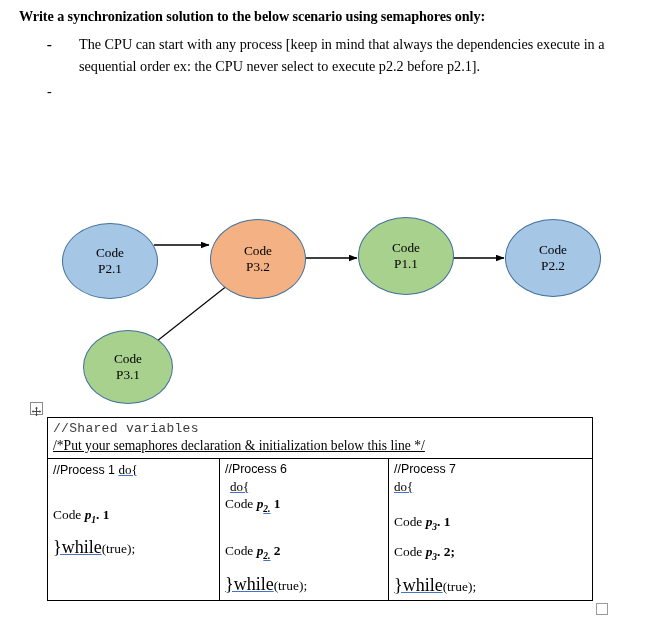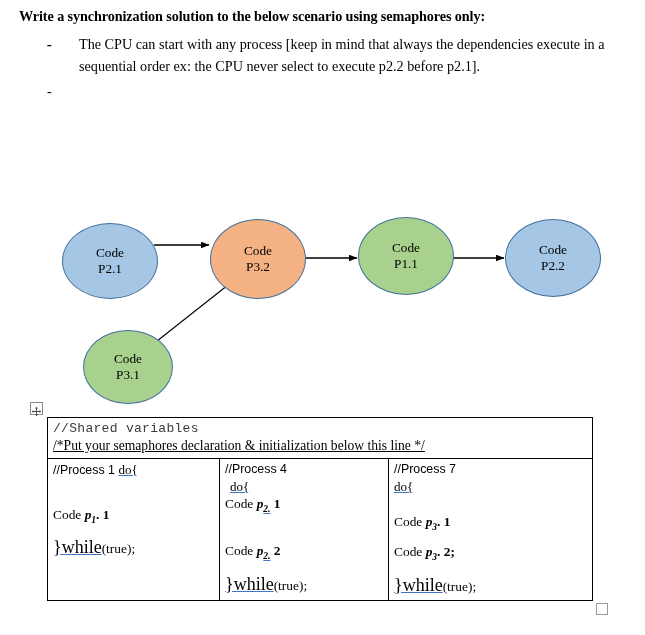--- a/index.html
+++ b/index.html
@@ -262,21 +262,21 @@
           <span>Code </span><span class="pvar"><span>p</span><sub>1</sub></span><span class="b">. 1</span>
         </div>
         <div class="spacer-sm"></div>
         <div class="code-line">
           <span class="kw kw-serif">}while</span><span>(true);</span>
         </div>
       </td>
 
       <td>
         <div class="proc-head">
-          <span>//Process 4</span>
+          <span>//Process 6</span>
         </div>
         <div class="proc-head" style="padding-left:5px;">
           <span class="kw">do{</span>
         </div>
         <div class="code-line">
           <span>Code </span><span class="pvar"><span>p</span><sub class="sqwig">2.</sub></span><span class="b"> 1</span>
         </div>
         <div class="spacer-lg"></div>
         <div class="code-line">
           <span>Code </span><span class="pvar"><span>p</span><sub class="sqwig">2.</sub></span><span class="b"> 2</span>

